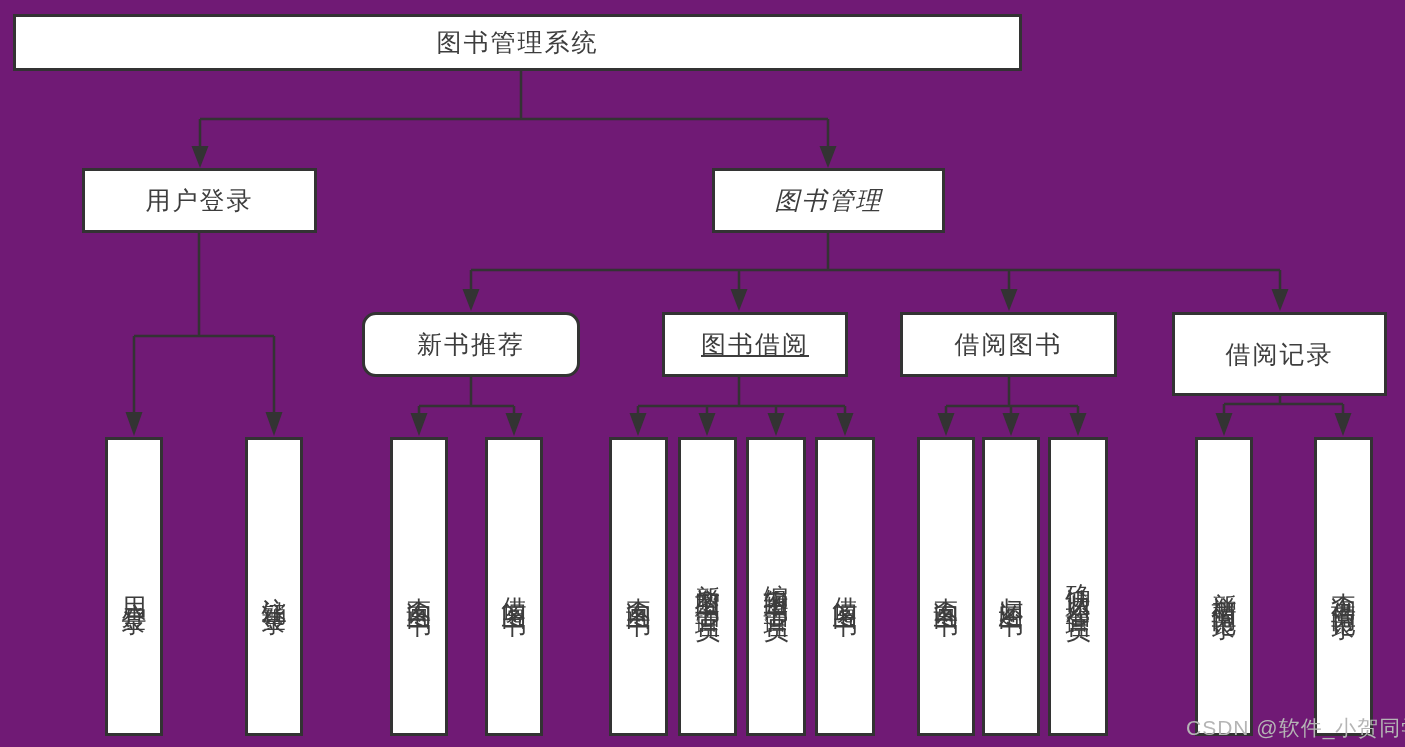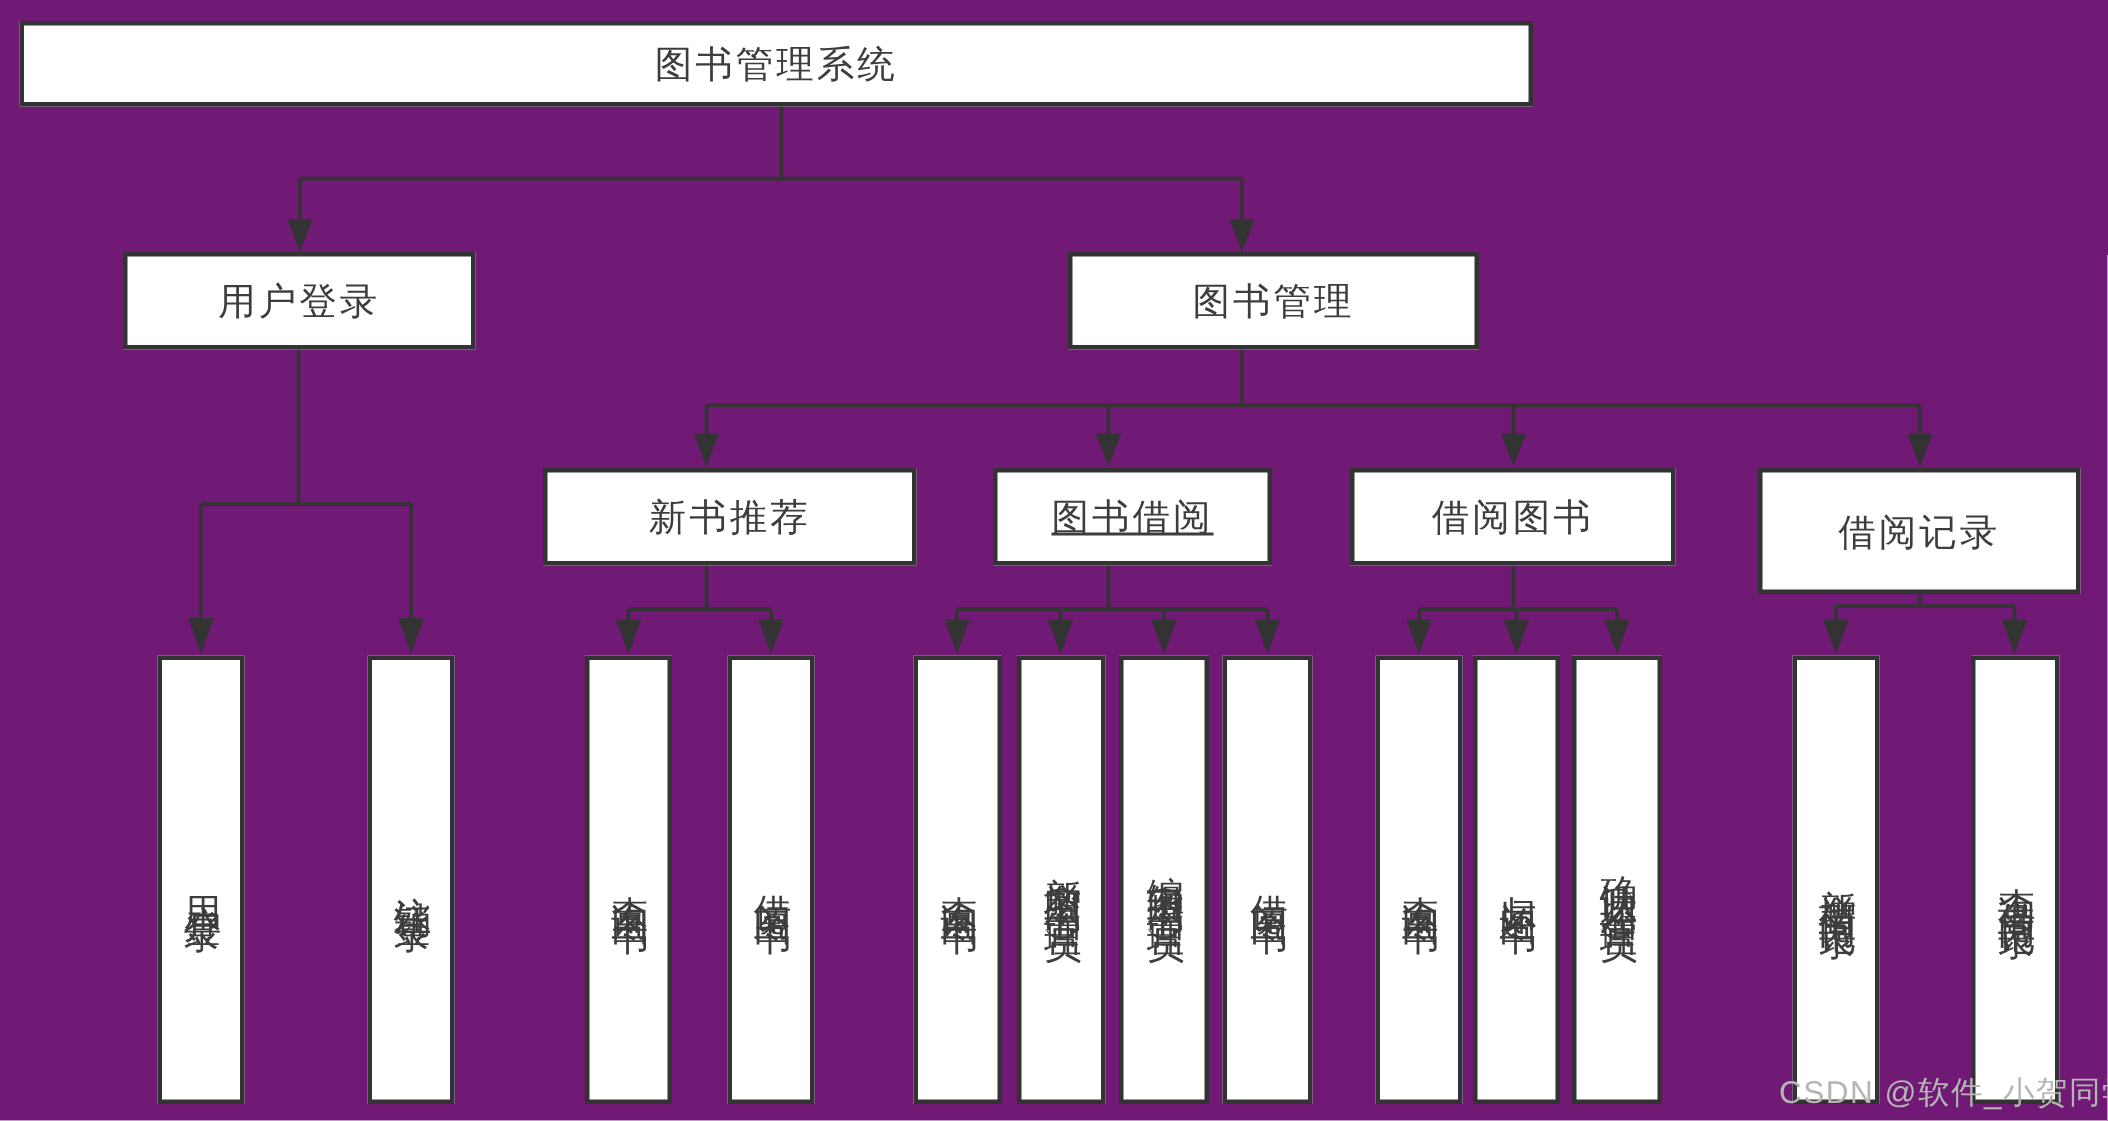--- a/index.html
+++ b/index.html
@@ -37,23 +37,23 @@
     text-orientation: mixed;
     font-size: 25px;
     letter-spacing: 5px;
     line-height: 1;
     padding: 6px 0;
   }
   
   .n-root  { left: 13px;  top: 14px;  width: 1009px; height: 57px; }
   
   .n-login { left: 82px;  top: 168px; width: 235px; height: 65px; }
-  .n-mgmt  { left: 712px; top: 168px; width: 274px; height: 65px; }
+  .n-mgmt  { left: 712px; top: 168px; width: 233px; height: 65px; font-style: italic; }
   
-  .n-rec   { left: 362px;  top: 312px; width: 249px; height: 65px; }
+  .n-rec   { left: 362px;  top: 312px; width: 218px; height: 65px; border-radius: 14px; }
   .n-bor   { left: 662px;  top: 312px; width: 186px; height: 65px; text-decoration: underline; }
   .n-cur   { left: 900px;  top: 312px; width: 217px; height: 65px; }
   .n-rcd   { left: 1172px; top: 312px; width: 215px; height: 84px; }
   
   .leaf { top: 437px; height: 299px; }
   .lf1  { left: 105px;  width: 58px; }
   .lf2  { left: 245px;  width: 58px; }
   .lf3  { left: 390px;  width: 58px; }
   .lf4  { left: 485px;  width: 58px; }
   .lf5  { left: 609px;  width: 59px; }

